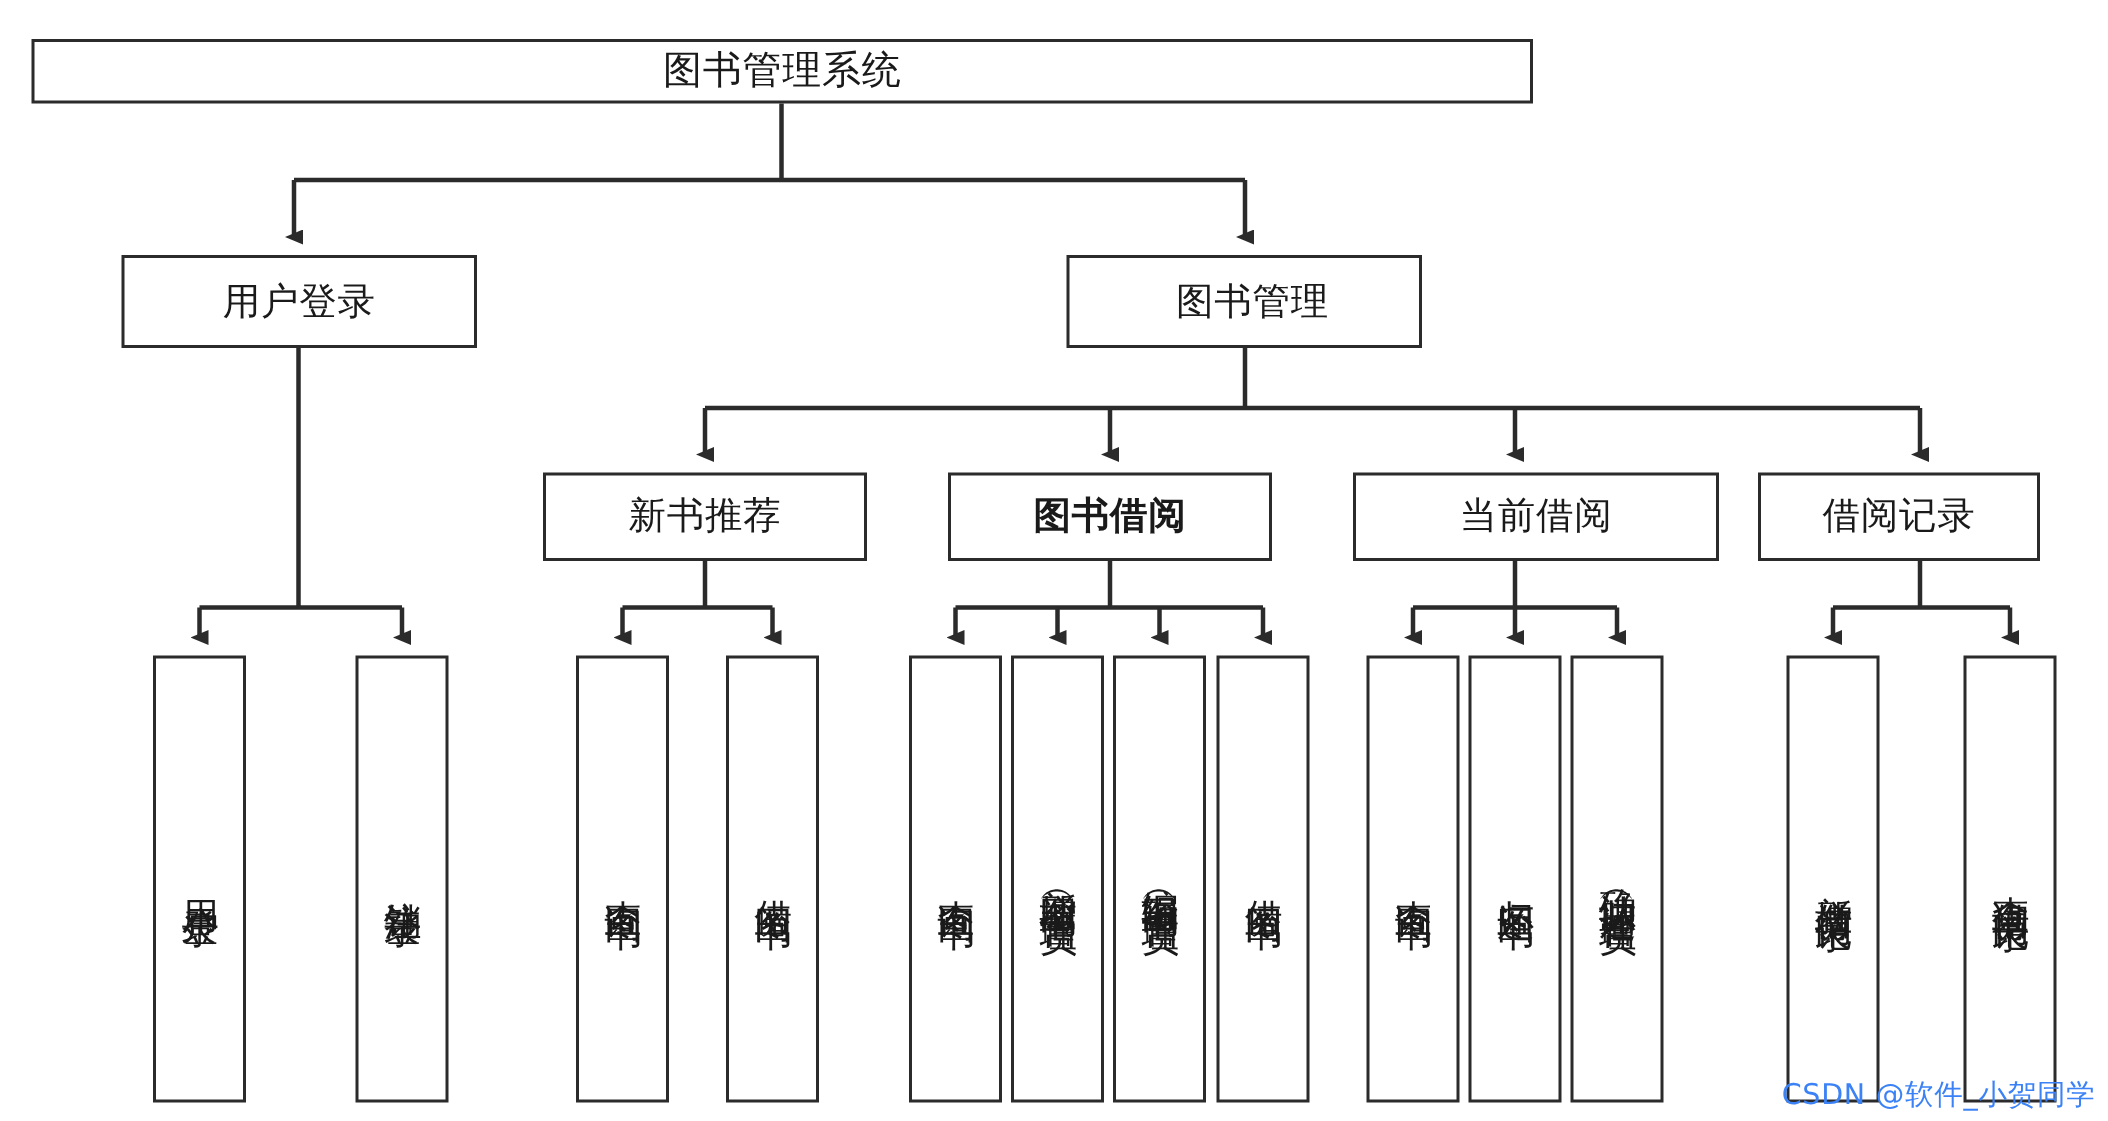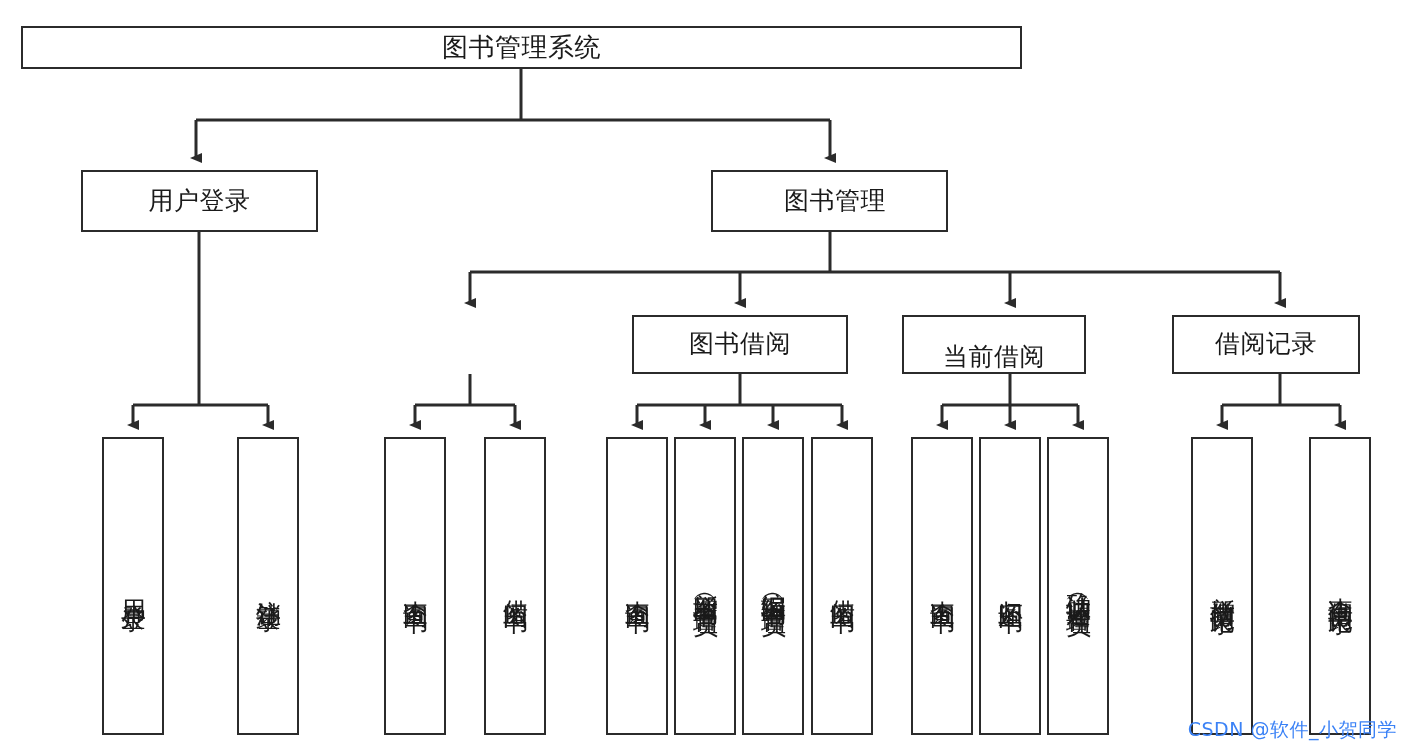--- a/index.html
+++ b/index.html
@@ -129,24 +129,27 @@
     <span class="label">图书管理系统</span>
   </div>
 
   <div class="node horiz" style="left:81px; top:170px; width:237px; height:62px;">
     <span class="label">用户登录</span>
   </div>
   <div class="node horiz" style="left:711px; top:170px; width:237px; height:62px;padding-left:11px;">
     <span class="label">图书管理</span>
   </div>
 
-  <div class="node horiz" style="left:632px; top:315px; width:216px; height:59px;">
+  <div class="node horiz" style="left:362px; top:315px; width:216px; height:59px;">
+    <span class="label">新书推荐</span>
+  </div>
+  <div class="node horiz" style="left:632px; top:315px; width:216px; height:59px;font-weight:bold;">
     <span class="label">图书借阅</span>
   </div>
-  <div class="node horiz" style="left:902px; top:315px; width:184px; height:59px;align-items:flex-end;">
+  <div class="node horiz" style="left:902px; top:315px; width:244px; height:59px;">
     <span class="label">当前借阅</span>
   </div>
   <div class="node horiz" style="left:1172px; top:315px; width:188px; height:59px;">
     <span class="label">借阅记录</span>
   </div>
 
   <div class="node vert" style="left:102px; top:437px; width:62px; height:298px;">
     <span class="label">用户登录</span>
   </div>
   <div class="node vert" style="left:237px; top:437px; width:62px; height:298px;">

